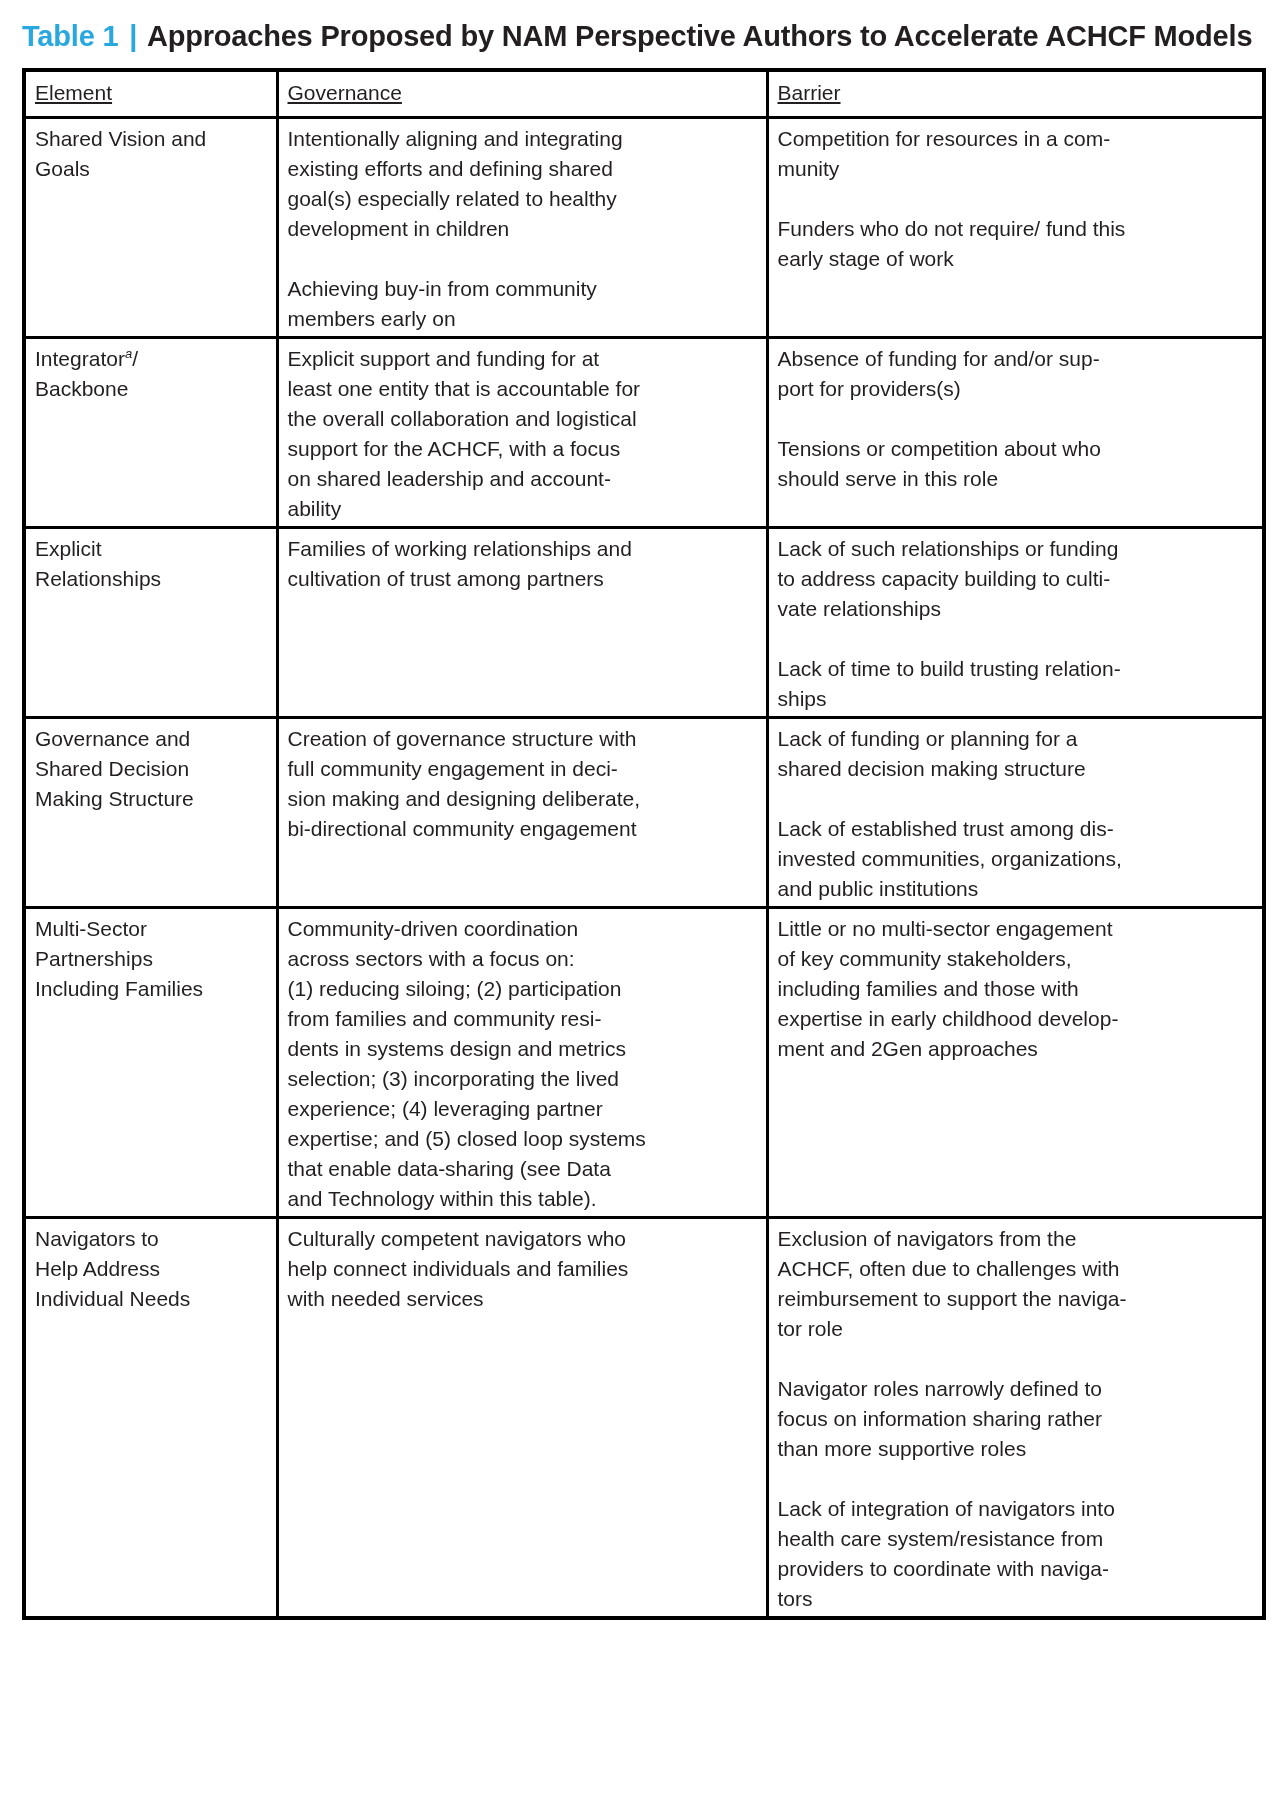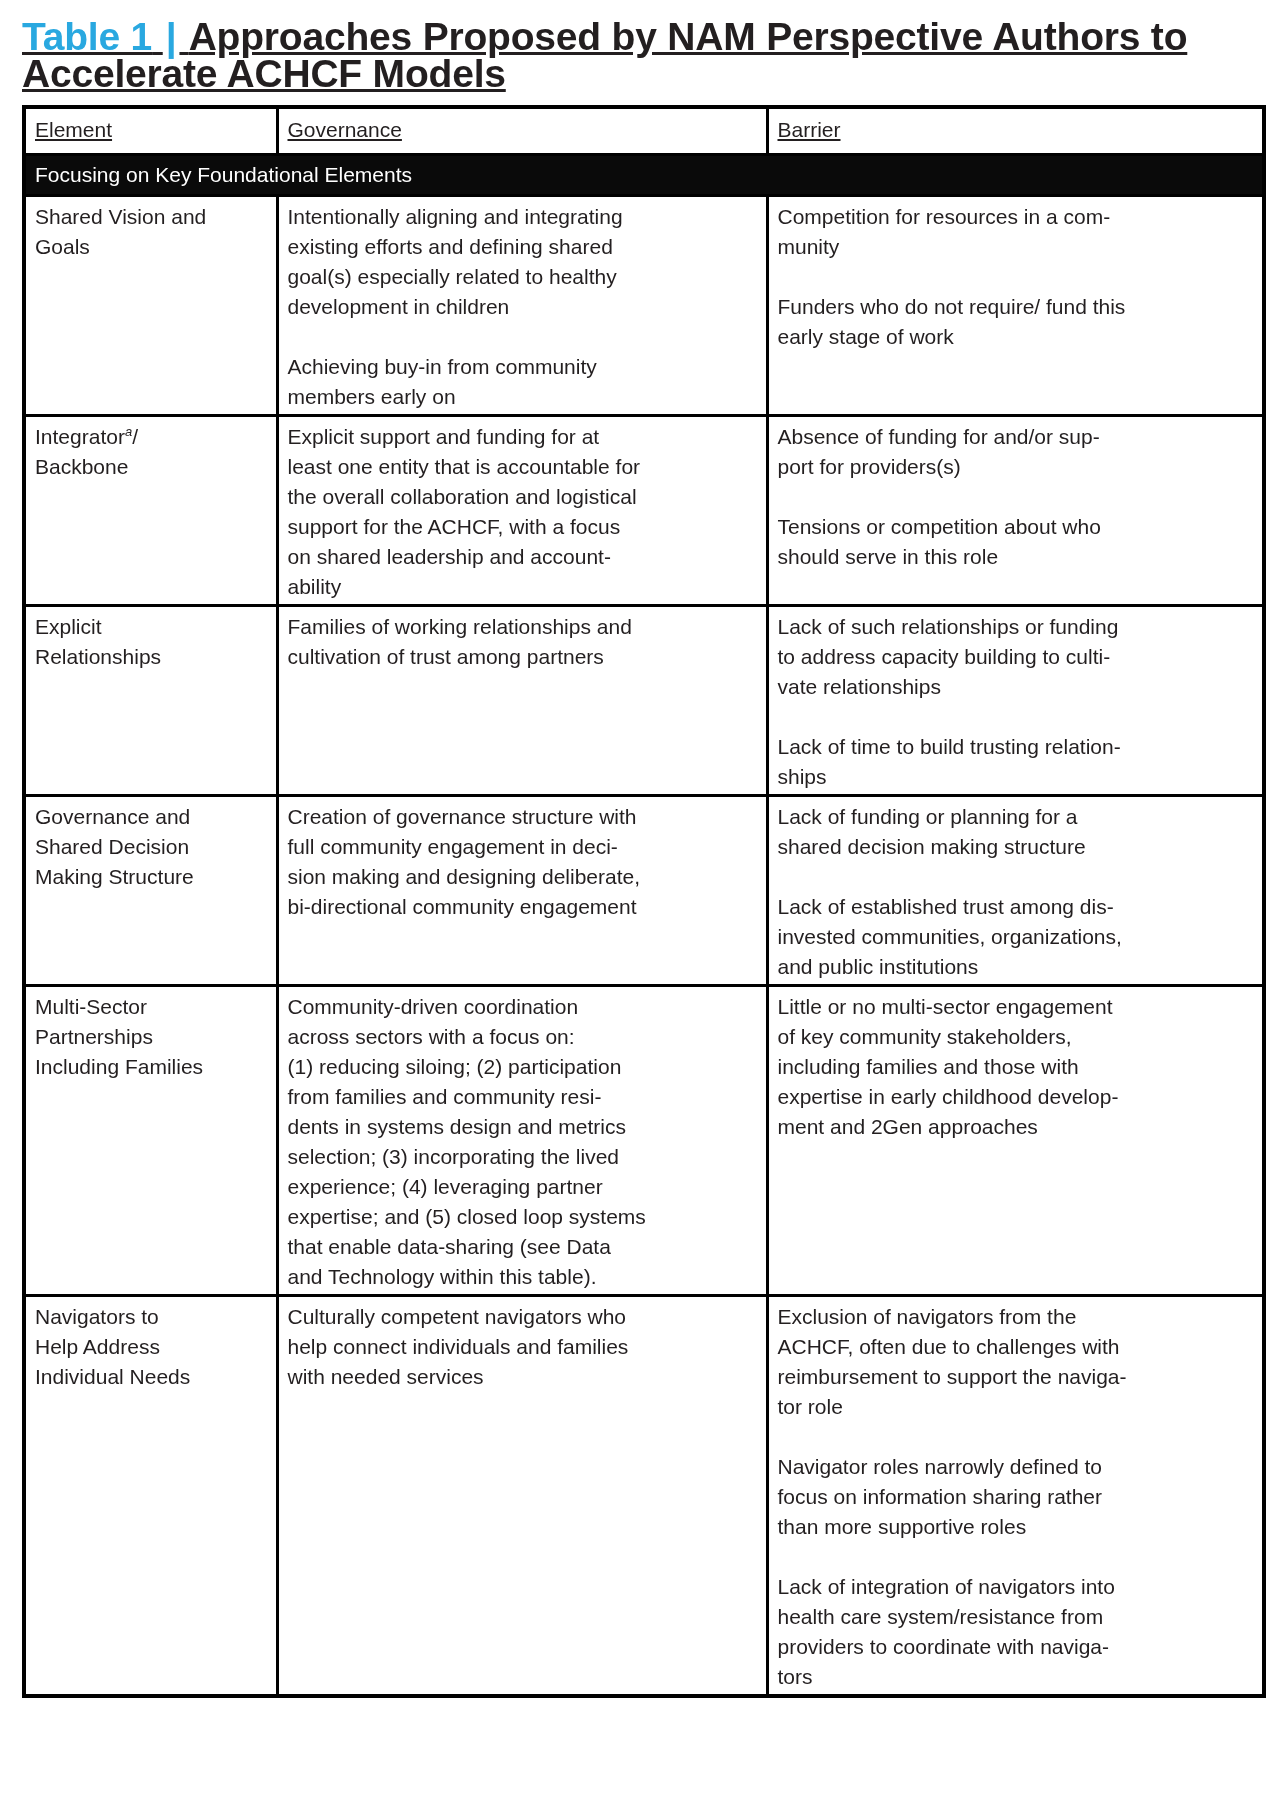--- a/index.html
+++ b/index.html
@@ -16,26 +16,25 @@
     font-family: "Liberation Sans", "DejaVu Sans", sans-serif;
     color: var(--ink);
   }
   .page {
     width: 1280px;
     padding: 12px 18px 20px 22px;
   }
   .title {
     max-width: 1240px;
     margin: 6px 0 13px 0;
-    font-size: 39px;
+    font-size: 29px;
     line-height: 37px;
     font-weight: bold;
     letter-spacing: -0.2px;
     color: var(--ink);
-    text-decoration: underline;
   }
   .title .accent { color: var(--accent); }
   .title .divider { color: var(--accent); font-weight: 600; padding: 0 3px; }
   table.approaches {
     border-collapse: collapse;
     table-layout: fixed;
     width: 1240px;
     border: 4px solid var(--line);
   }
   th, td {
@@ -86,23 +85,20 @@
       <col style="width:497px">
     </colgroup>
     <thead>
       <tr>
         <th>Element</th>
         <th>Governance</th>
         <th>Barrier</th>
       </tr>
     </thead>
     <tbody>
-      <tr class="section-row">
-        <td colspan="3">Focusing on Key Foundational Elements</td>
-      </tr>
 
       <tr>
         <td><span>Shared Vision and
 Goals</span><sup class="note"></sup><span></span></td>
         <td>Intentionally aligning and integrating
 existing efforts and defining shared
 goal(s) especially related to healthy
 development in children
 
 Achieving buy-in from community

